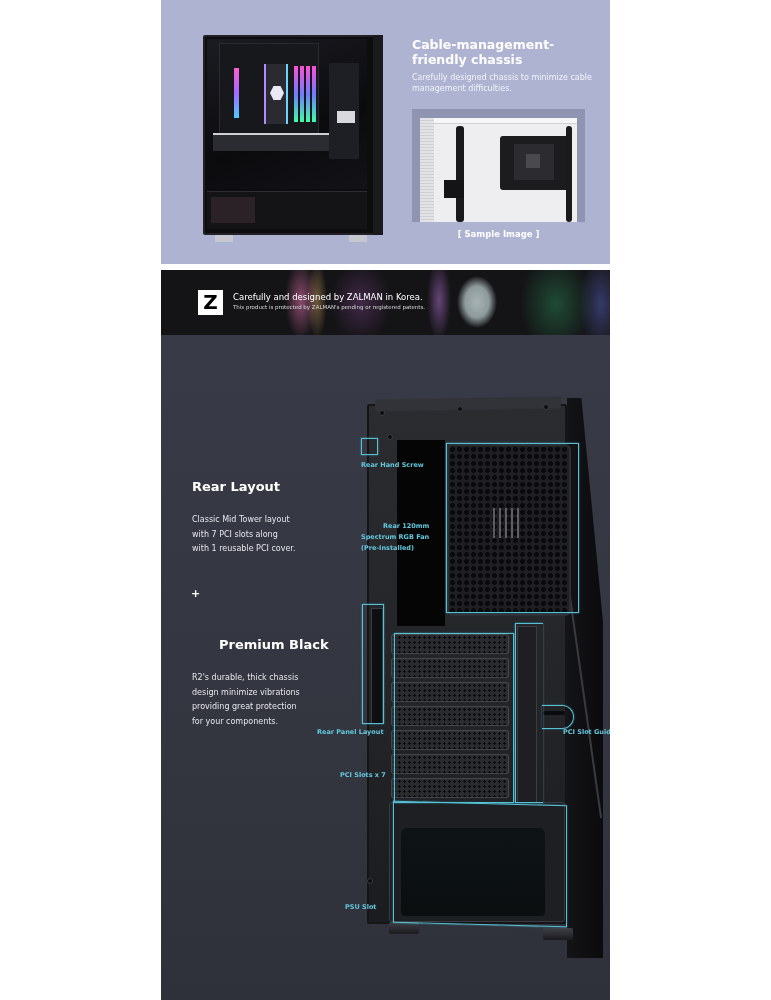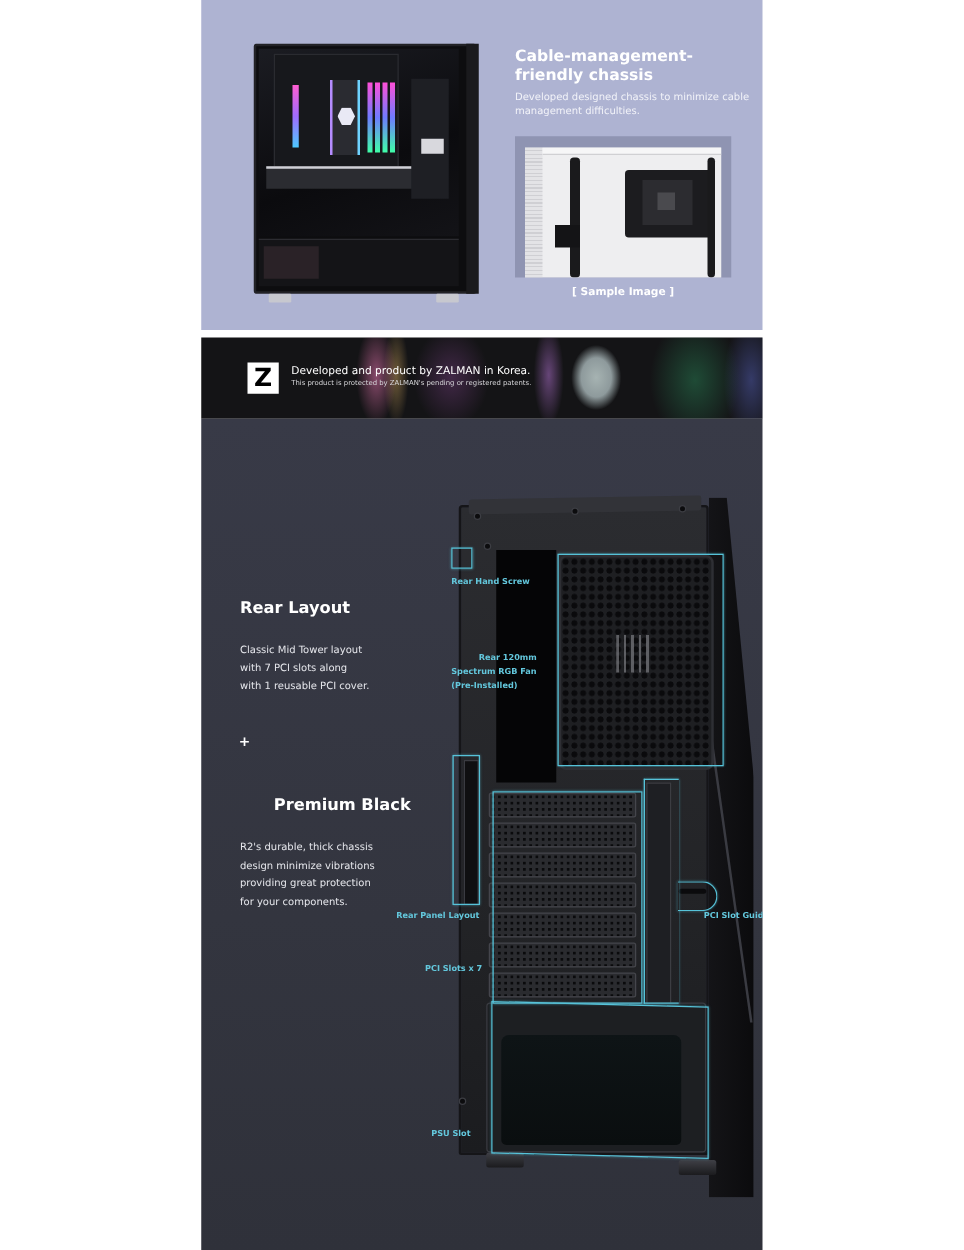--- a/index.html
+++ b/index.html
@@ -113,40 +113,40 @@
       <div class="gpu"></div>
       <div class="hdd-plate"></div>
       <div class="hdd-label"></div>
       <div class="psu-shroud"></div>
       <div class="psu-label"></div>
       <div class="foot" style="left:16px"></div>
       <div class="foot" style="left:150px"></div>
     </div>
 
     <div class="title-1">Cable-management-friendly chassis</div>
-    <div class="desc-1">Developed designed chassis to minimize cable management difficulties.</div>
+    <div class="desc-1">Carefully designed chassis to minimize cable management difficulties.</div>
 
     <div class="sample-frame">
       <div class="sample-img">
         <div class="s-vent"></div>
         <div class="s-topbar"></div>
         <div class="s-cable1"></div>
         <div class="s-hole"></div>
         <div class="s-cpu"></div>
         <div class="s-socket"></div>
         <div class="s-socket-in"></div>
         <div class="s-cable2"></div>
       </div>
     </div>
     <div class="sample-caption">[ Sample Image ]</div>
   </section>
 
   <section class="banner">
     <div class="z-logo">Z</div>
-    <div class="banner-title">Developed and product by ZALMAN in Korea.</div>
+    <div class="banner-title">Carefully and designed by ZALMAN in Korea.</div>
     <div class="banner-sub">This product is protected by ZALMAN's pending or registered patents.</div>
   </section>
 
   <section class="sec3">
     <div class="h-rear">Rear Layout</div>
     <div class="p-rear">
       <div>Classic Mid Tower layout</div>
       <div>with 7 PCI slots along</div>
       <div>with 1 reusable PCI cover.</div>
     </div>

